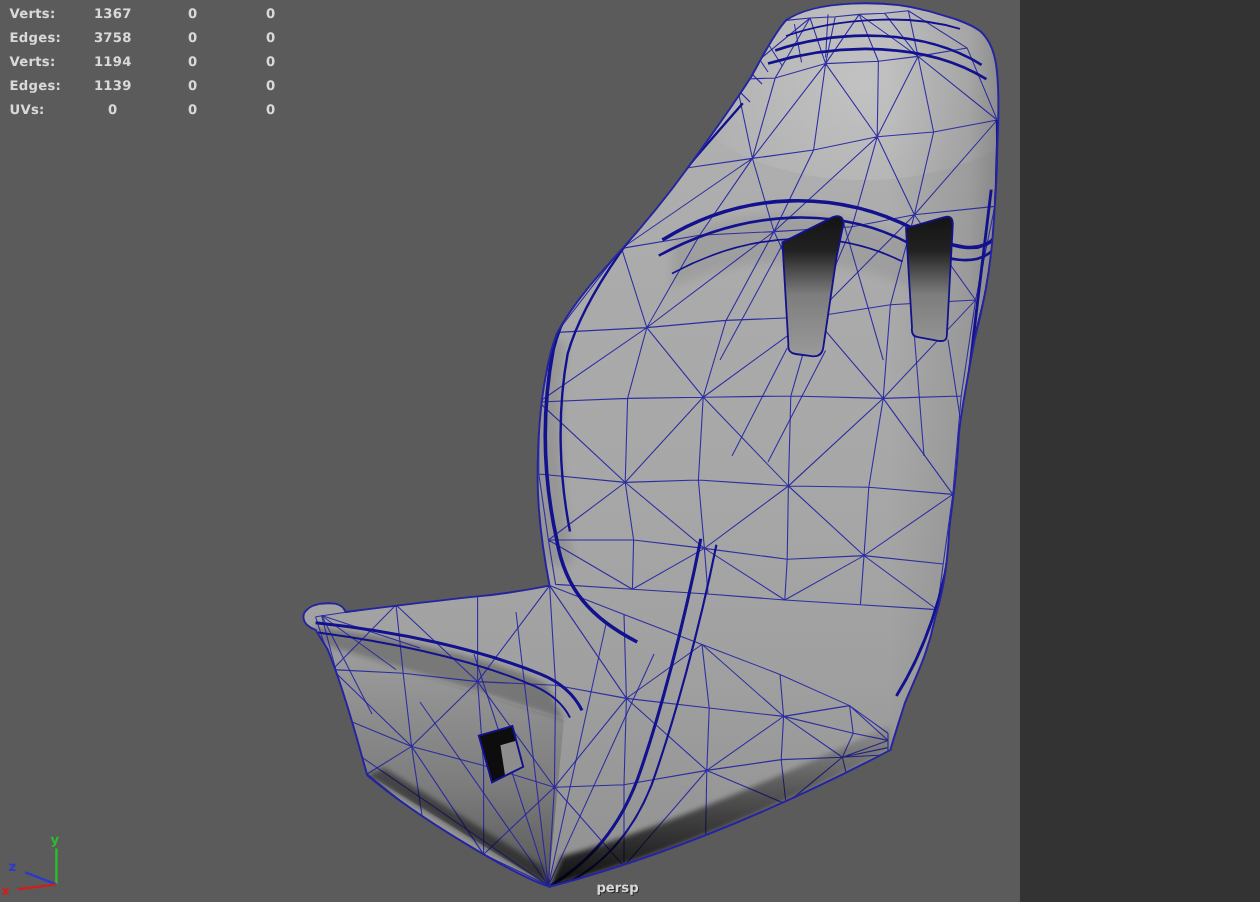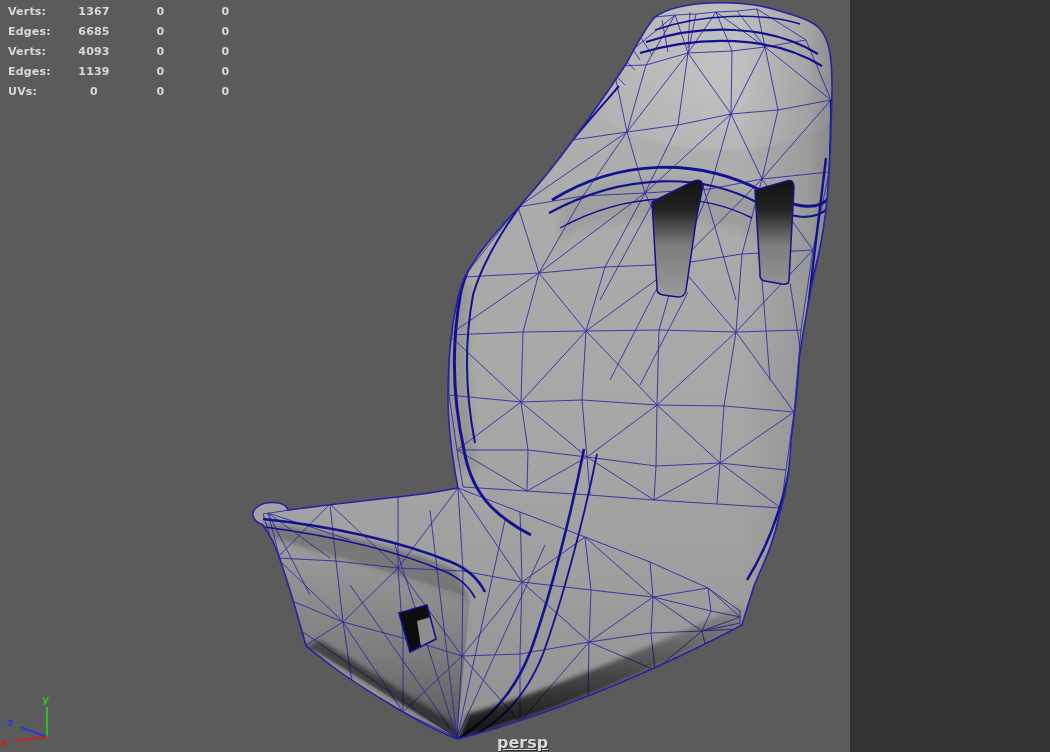--- a/index.html
+++ b/index.html
@@ -13,23 +13,22 @@
     position:absolute;left:8px;top:1px;width:242px;
     display:grid;grid-template-columns:52px 68px 65px 65px;
     grid-auto-rows:20px;align-items:center;
     color:var(--hud_text,#d9d9d9);font-size:11px;font-weight:bold;
     letter-spacing:0.2px;
   }
   .hud .lbl{text-align:left;}
   .hud .val{text-align:center;}
   .cam-label{
     position:absolute;left:497px;top:733px;
-    color:var(--hud_text,#d9d9d9);font-size:16px;font-weight:bold;
+    color:var(--hud_text,#d9d9d9);font-size:11px;font-weight:bold;
     text-shadow:1px 1px 0 rgba(40,40,40,0.9);
-    text-decoration:underline;
   }
   .axis-gizmo{position:absolute;left:0;top:690px;}
   .axis-gizmo text{font-size:11px;font-weight:bold;font-family:"DejaVu Sans",sans-serif;}
 </style>
 </head>
 <body>
 
 <div class="stage">
 
   <svg id="model-svg" class="viewport-svg" width="1050" height="752" viewBox="0 0 1050 752">
@@ -120,26 +119,26 @@
       <path d="M655,17 C668,8 685,4 710,3 C735,2 755,4 773,9 C790,14 806,18 817,26 C826,34 830,48 831,62 C833,84 832,104 831,124 C831,150 829,174 827,200 C823,242 817,262 812,284 C805,322 801,342 799,362 C797,402 793,422 791,442 C789,482 783,502 779,516 C773,546 762,566 754,586 C749,602 745,614 742,625 C660,668 560,712 458,739 C430,730 350,683 306,646 C298,618 288,578 273,541 L263,525 L259,523 C252,519 251,512 256,508 C261,503 271,502 279,503 C284,504 287,507 288,510 C320,506 360,501 398,497 C428,494 448,490 458,488 C453,462 448,430 448,398 C448,362 450,338 455,312 C458,295 461,286 464,278 C478,252 498,230 518,208 C543,180 560,158 573,140 C592,114 612,86 626,64 C636,46 645,28 655,17 Z" fill="none" stroke="#2424a2" stroke-width="1.6"></path>
     </svg>
 
   <div class="hud">
     <span class="lbl">Verts:</span>
     <span class="val">1367</span>
     <span class="val">0</span>
     <span class="val">0</span>
 
     <span class="lbl">Edges:</span>
-    <span class="val">6685</span>
+    <span class="val">3758</span>
     <span class="val">0</span>
     <span class="val">0</span>
 
     <span class="lbl">Verts:</span>
-    <span class="val">4093</span>
+    <span class="val">1194</span>
     <span class="val">0</span>
     <span class="val">0</span>
 
     <span class="lbl">Edges:</span>
     <span class="val">1139</span>
     <span class="val">0</span>
     <span class="val">0</span>
 
     <span class="lbl">UVs:</span>
     <span class="val">0</span>

